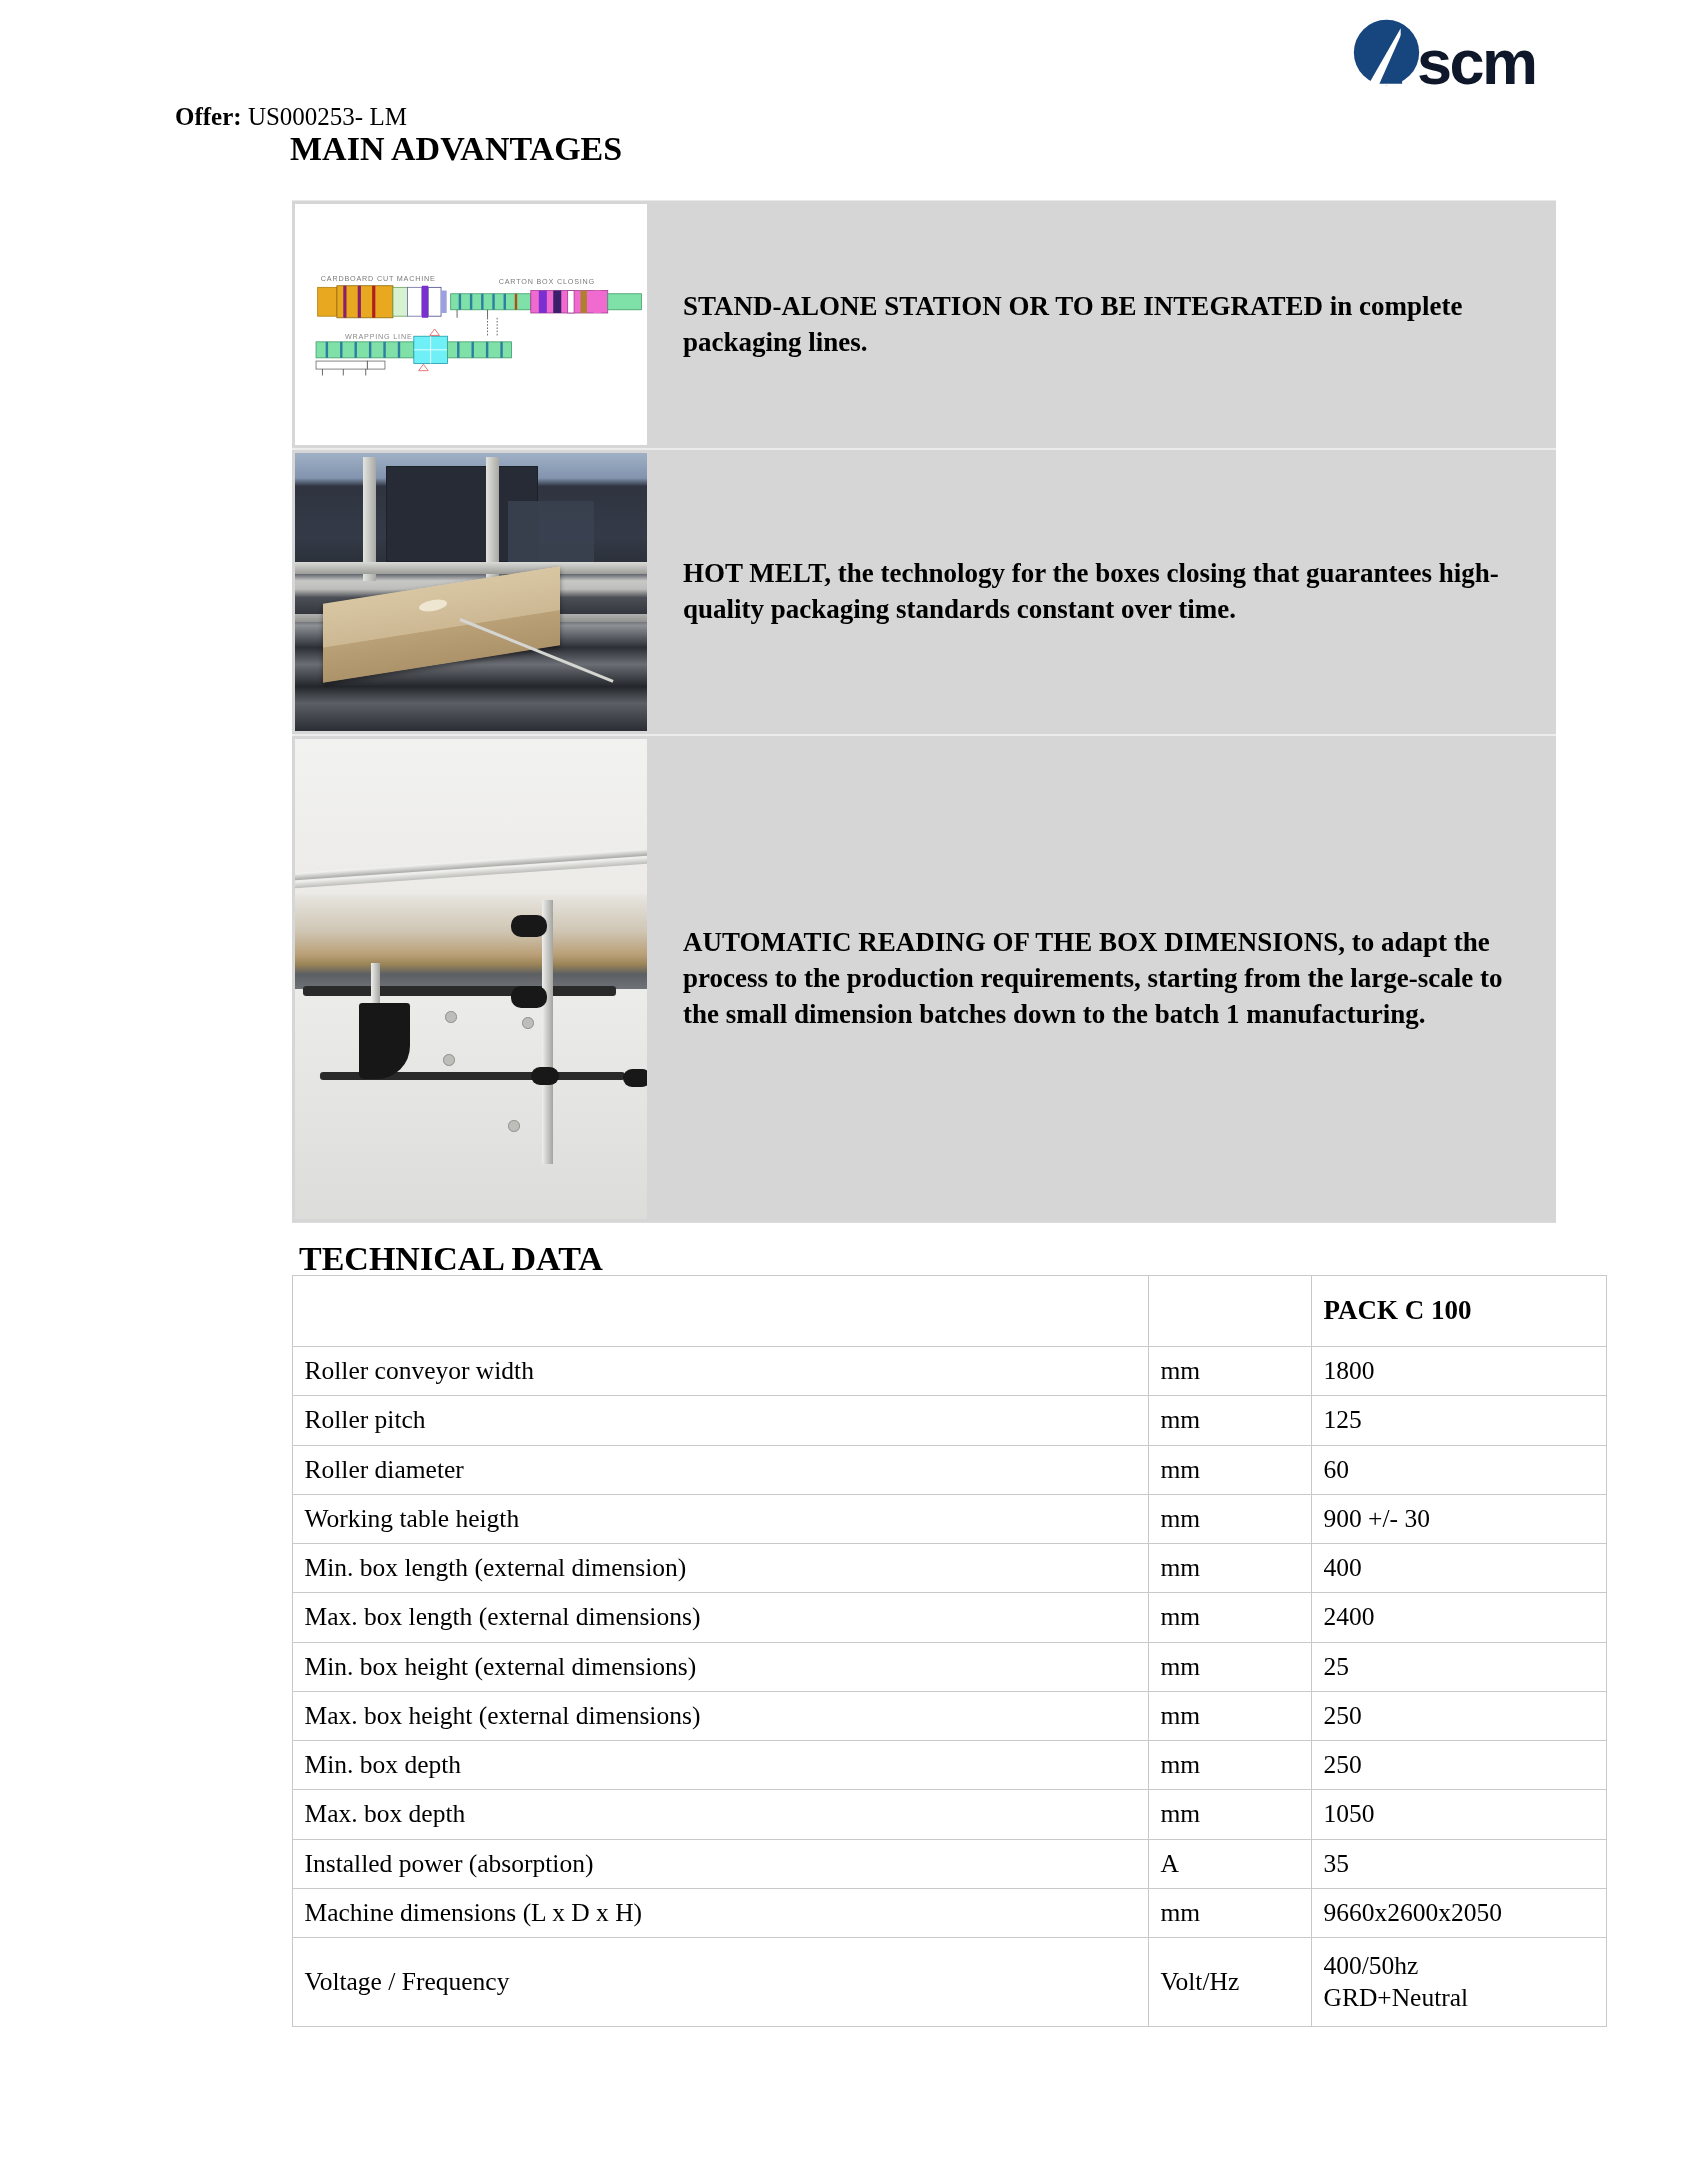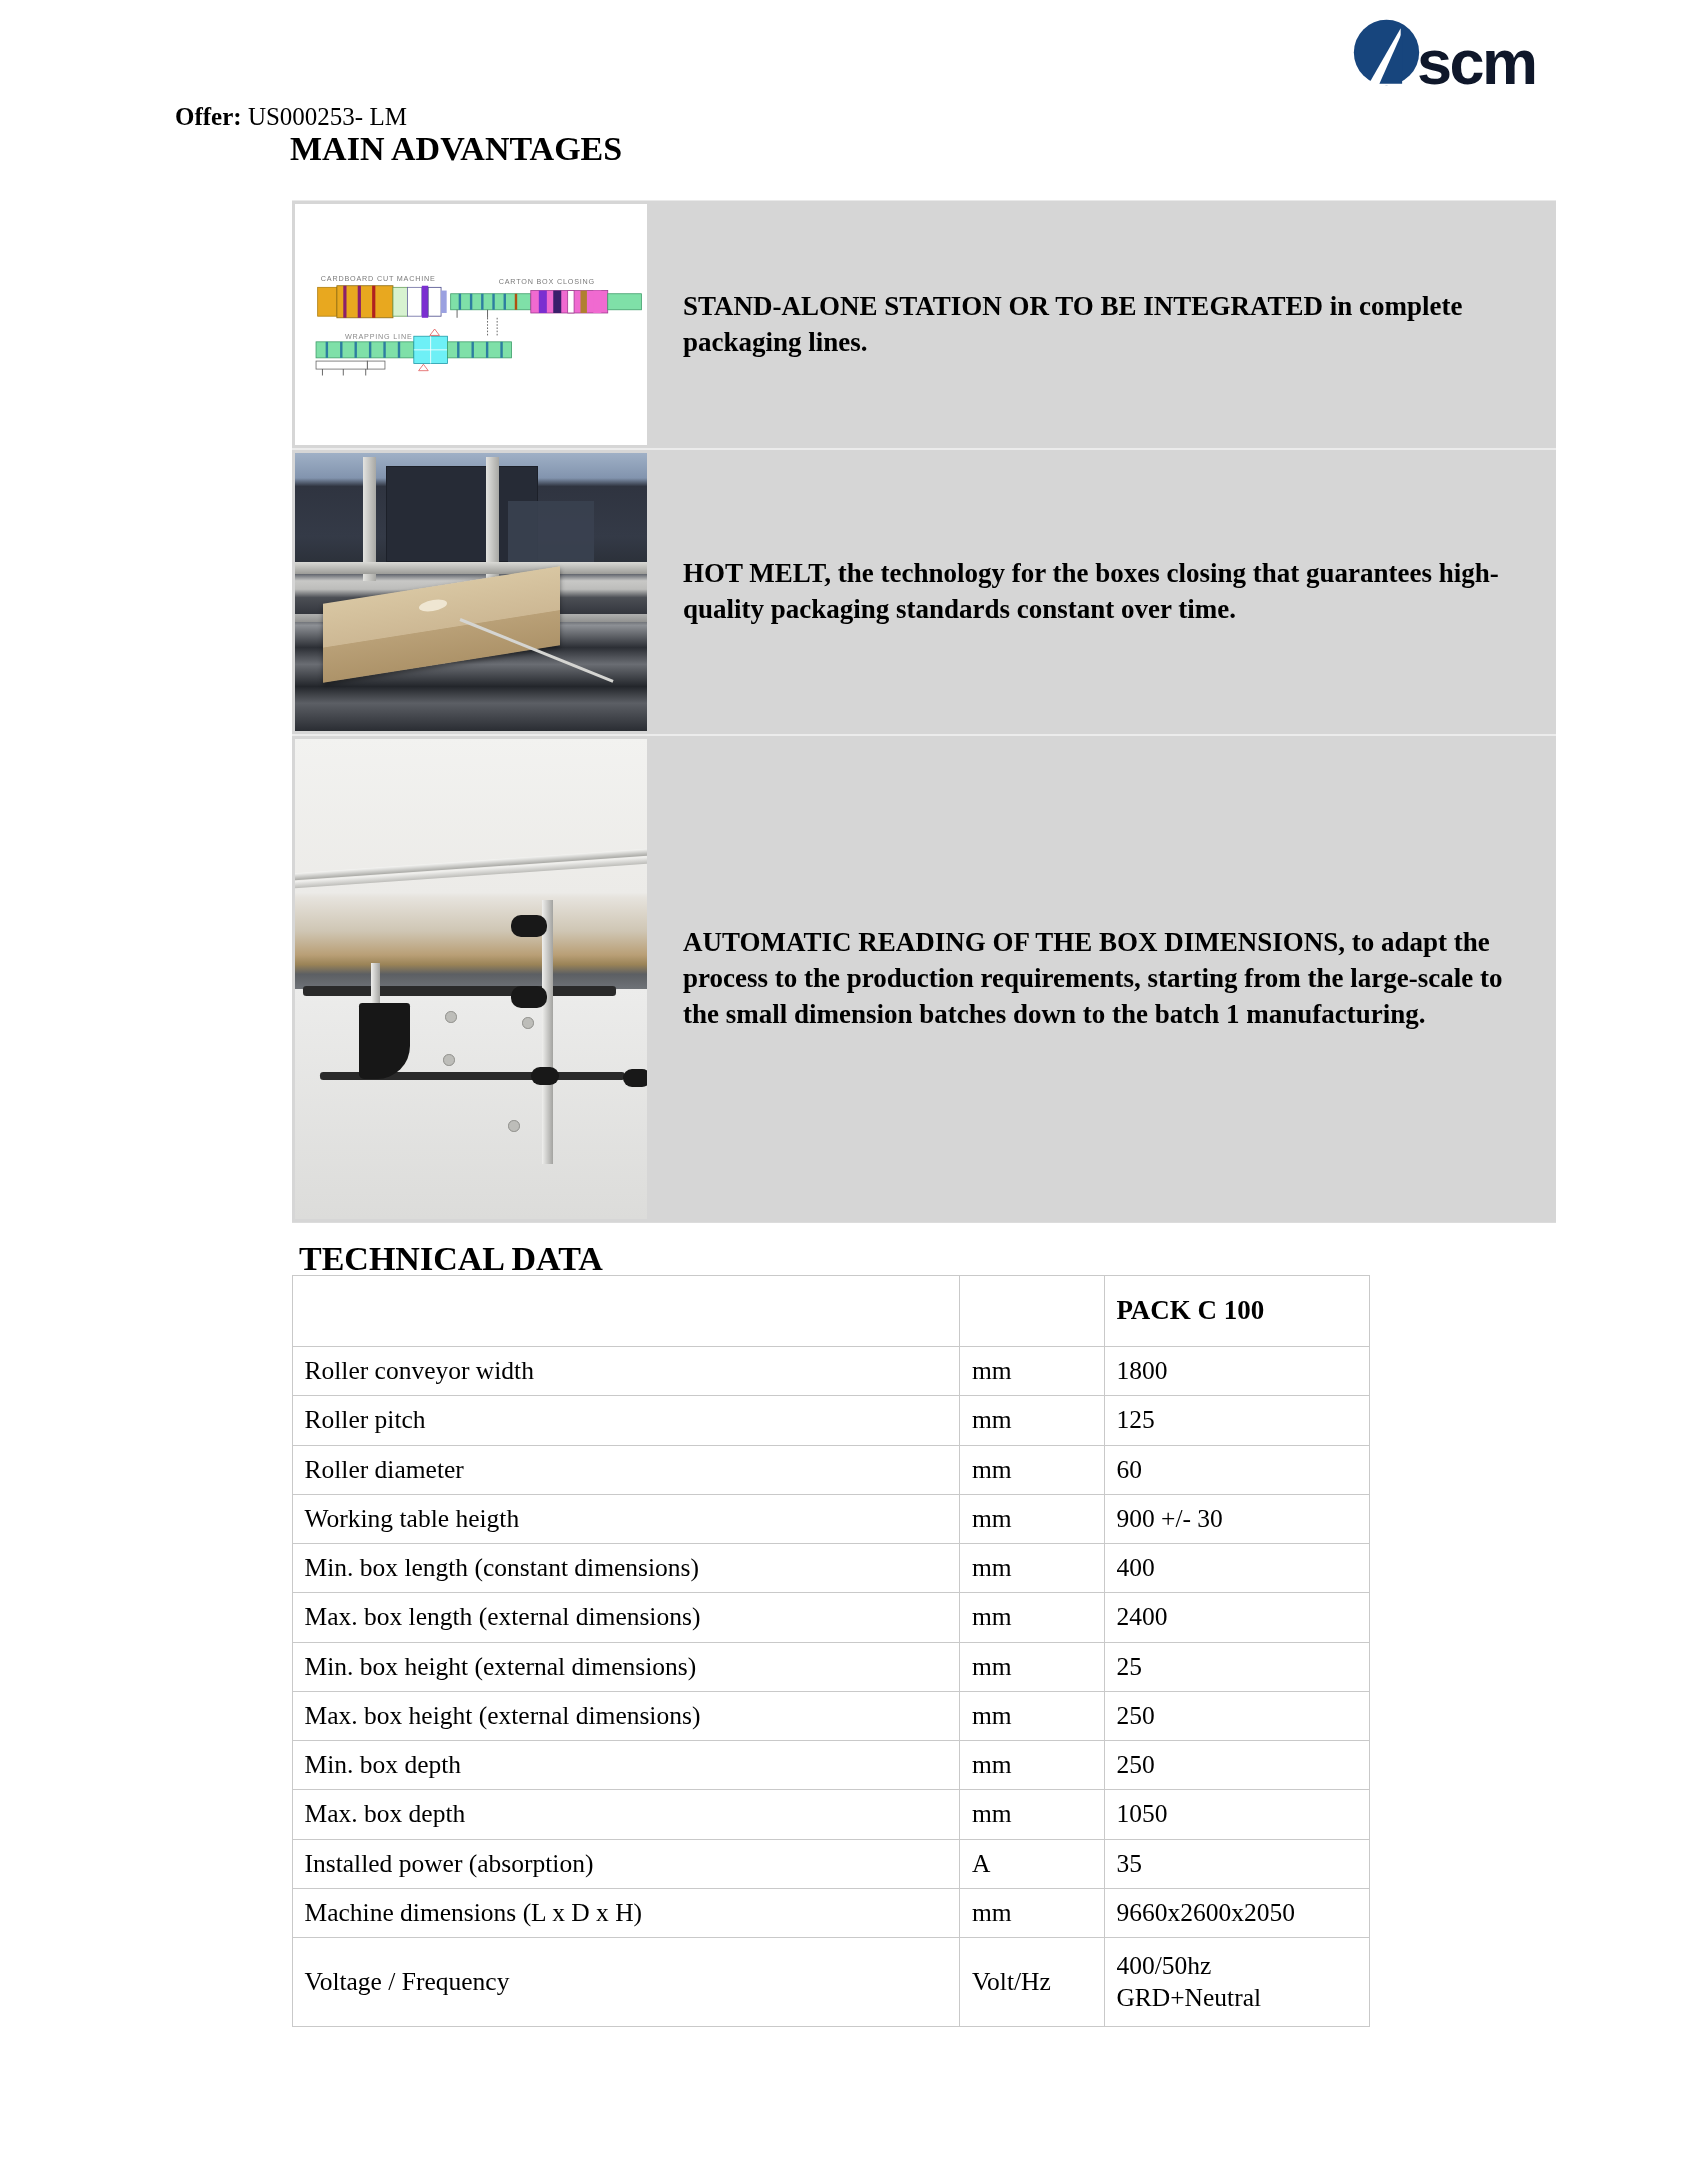--- a/index.html
+++ b/index.html
@@ -186,21 +186,21 @@
   .photo3 .screw {
     position: absolute; width: 11.5px; height: 11.5px; border-radius: 50%;
     background: #bdbdb9; border: 1.6px solid #8e8e8a;
   }
 
   
   .tech-table {
     position: absolute;
     top: 1275px;
     left: 292px;
-    width: 1078px;
+    width: 1315px;
     border-collapse: collapse;
     font-size: 25.5px;
   }
   .tech-table td, .tech-table th {
     border: 0.8px solid #c9c9c9;
     padding: 8.2px 11.5px;
     text-align: left;
     vertical-align: middle;
     font-weight: normal;
     line-height: 1.25;
@@ -390,21 +390,21 @@
         <td>Roller diameter</td>
         <td> mm</td>
         <td>60</td>
       </tr>
       <tr>
         <td>Working table heigth</td>
         <td>mm</td>
         <td>900 +/- 30</td>
       </tr>
       <tr>
-        <td>Min. box length (constant dimensions)</td>
+        <td>Min. box length (external dimension)</td>
         <td>mm</td>
         <td>400</td>
       </tr>
       <tr>
         <td>Max. box length (external dimensions)</td>
         <td>mm</td>
         <td>2400</td>
       </tr>
       <tr>
         <td>Min. box height (external dimensions)</td>

